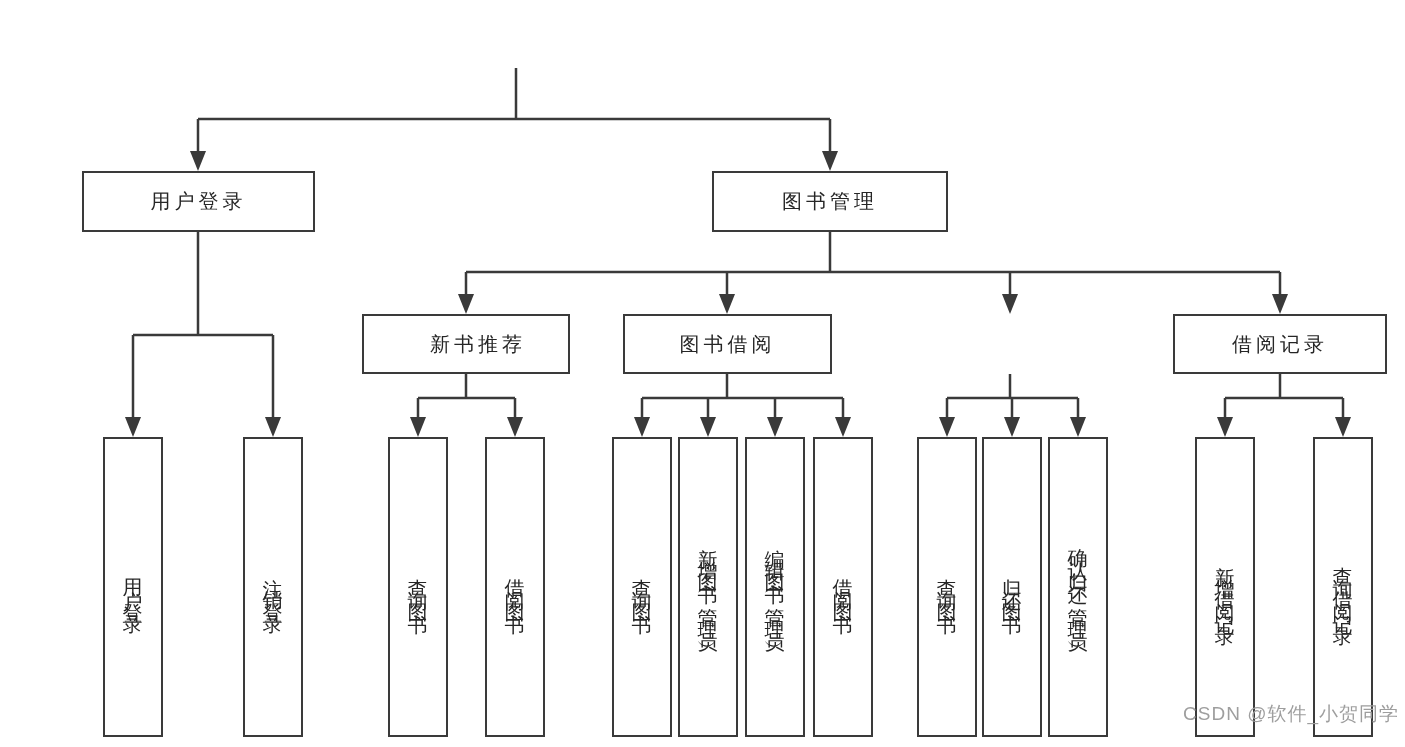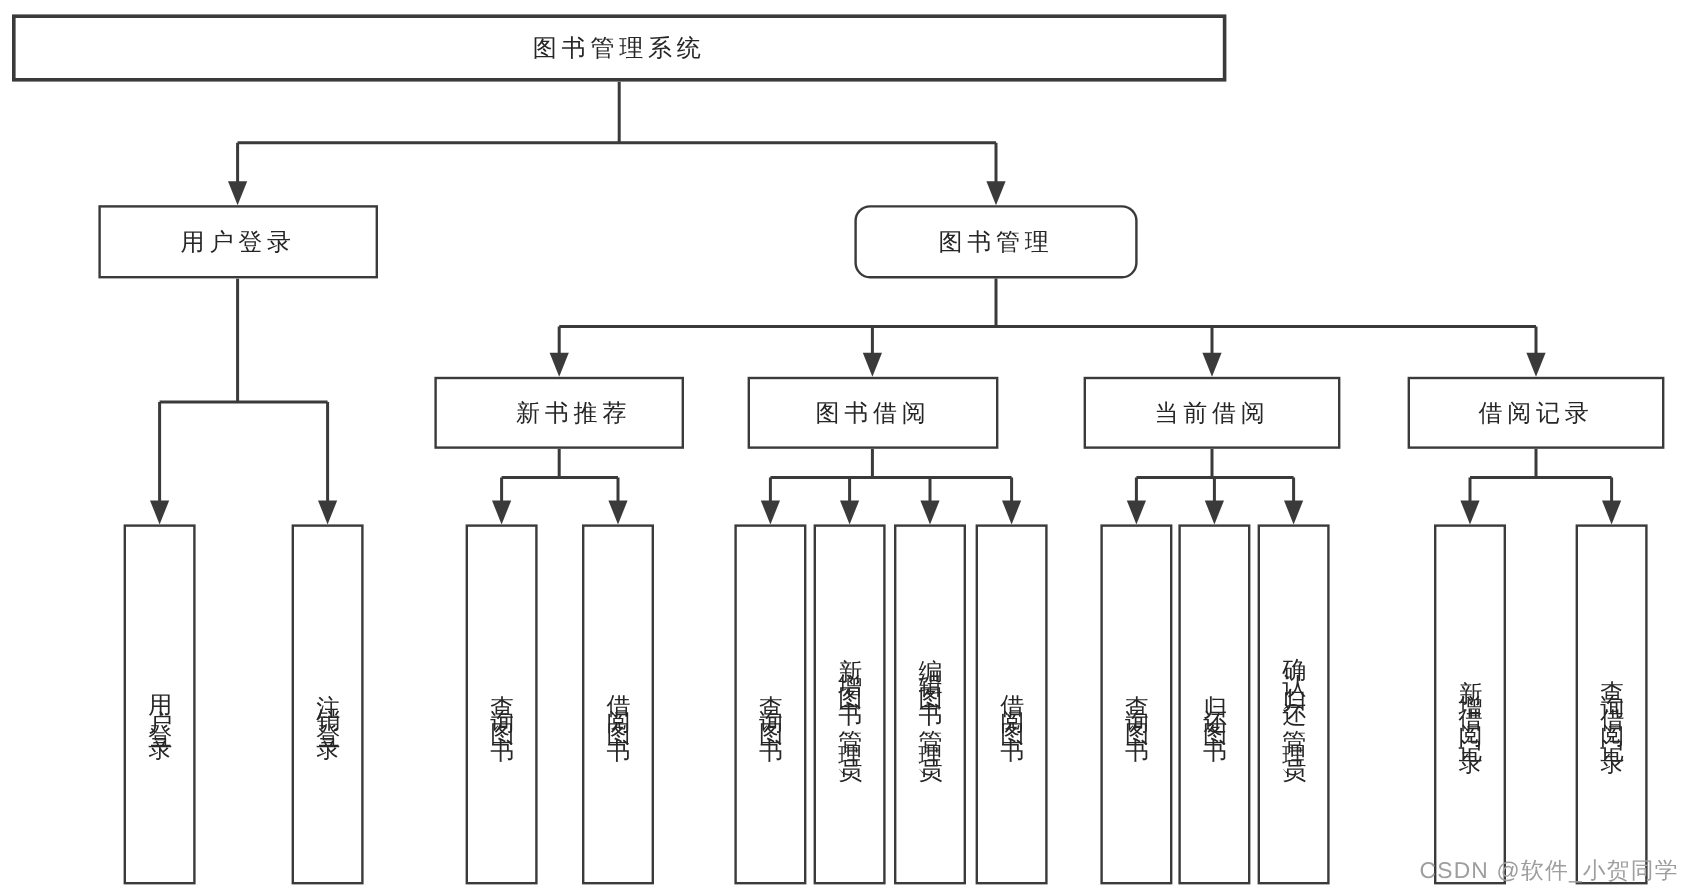--- a/index.html
+++ b/index.html
@@ -51,21 +51,21 @@
   .node.v span {
     writing-mode: vertical-rl;
     text-orientation: mixed;
     font-size: 20px;
     letter-spacing: 12px;
     line-height: 1;
   }
   .watermark {
     position: absolute;
     right: 6px;
-    bottom: 8px;
+    bottom: 20px;
     font-size: 19px;
     letter-spacing: 1px;
     color: var(--color-watermark);
     z-index: 5;
     white-space: nowrap;
   }
 </style>
 </head>
 <body>
 
@@ -100,39 +100,33 @@
     <path d="M1010 374 V398 M947 398 H1078 M947 398 V419 M1012 398 V419 M1078 398 V419"></path>
     <polygon points="939,417 955,417 947,437"></polygon>
     <polygon points="1004,417 1020,417 1012,437"></polygon>
     <polygon points="1070,417 1086,417 1078,437"></polygon>
 
     <path d="M1280 374 V398 M1225 398 H1343 M1225 398 V419 M1343 398 V419"></path>
     <polygon points="1217,417 1233,417 1225,437"></polygon>
     <polygon points="1335,417 1351,417 1343,437"></polygon>
   </svg>
 
-  <div class="node h root" style="left:10px; top:12px; width:1012px; height:56px;">
-    <span>图书管理系统</span>
-  </div>
 
   <div class="node h" style="left:82px; top:171px; width:233px; height:61px;">
     <span>用户登录</span>
   </div>
-  <div class="node h" style="left:712px; top:171px; width:236px; height:61px;border-radius:13px;">
+  <div class="node h" style="left:712px; top:171px; width:236px; height:61px;">
     <span>图书管理</span>
   </div>
 
   <div class="node h" style="left:362px; top:314px; width:208px; height:60px;padding-left:24px;">
     <span>新书推荐</span>
   </div>
   <div class="node h" style="left:623px; top:314px; width:209px; height:60px;align-items:center;">
     <span>图书借阅</span>
-  </div>
-  <div class="node h" style="left:903px; top:314px; width:214px; height:60px;">
-    <span>当前借阅</span>
   </div>
   <div class="node h" style="left:1173px; top:314px; width:214px; height:60px;text-align:right;">
     <span>借阅记录</span>
   </div>
 
   <div class="node v" style="left:103px; top:437px; width:60px; height:300px;">
     <span>用户登录</span>
   </div>
   <div class="node v" style="left:243px; top:437px; width:60px; height:300px;">
     <span>注销登录</span>

